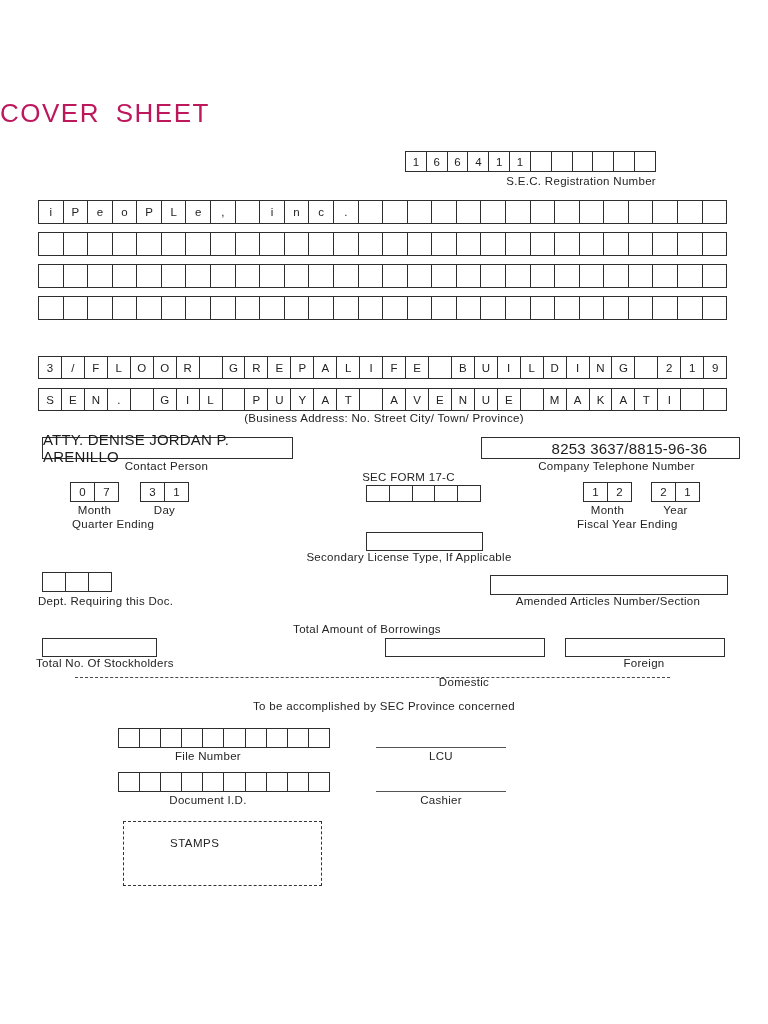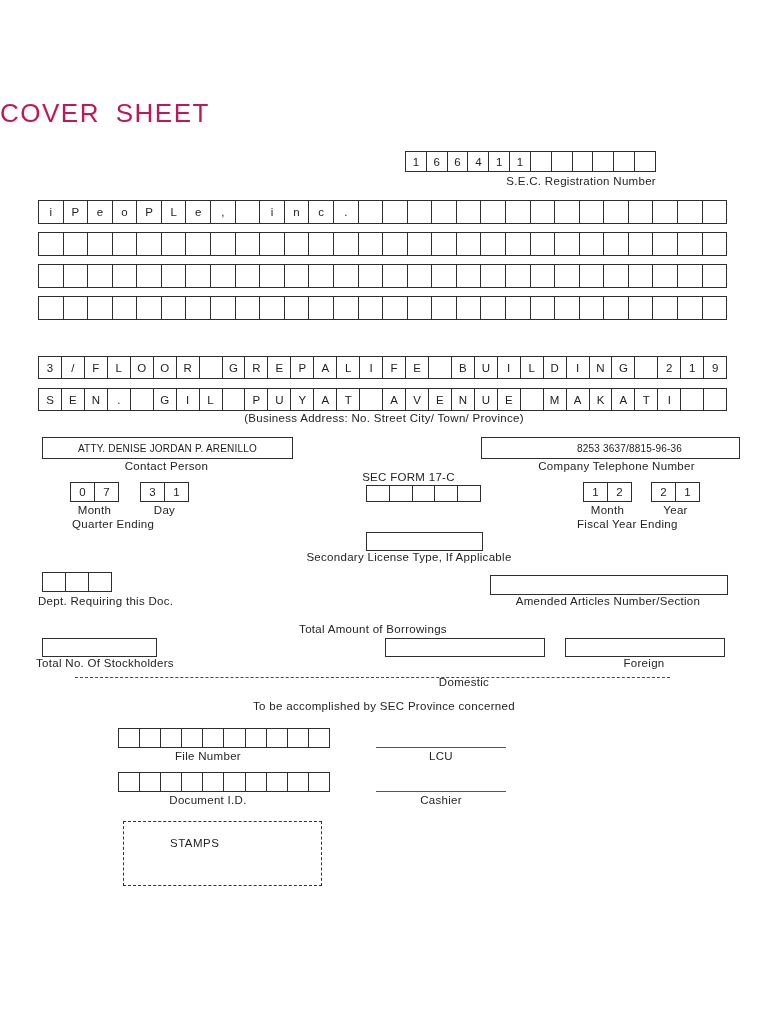--- a/index.html
+++ b/index.html
@@ -14,21 +14,21 @@
   .cellrow{position:absolute;display:flex;}
   .cell{
     flex:1 1 0;min-width:0;border:1px solid #2e2e2e;background:#fff;
     display:flex;align-items:center;justify-content:center;
     font-size:11.5px;color:#222;
   }
   .cell + .cell{margin-left:-1px;}
   .fbox{
     position:absolute;border:1.4px solid #2e2e2e;background:#fff;
     display:flex;align-items:center;justify-content:center;
-    font-size:10px;letter-spacing:0.2px;color:#1c1c1c;
+    font-size:15px;letter-spacing:0.2px;color:#1c1c1c;
   }
   .lbl{
     position:absolute;font-size:11.5px;letter-spacing:0.3px;color:#242424;
     white-space:nowrap;
   }
   .lbl.ctr{text-align:center;}
   .sigline{position:absolute;border-bottom:1.3px solid #555;}
   .dashline{position:absolute;border-top:1.5px dashed #4a4a4a;height:0;}
   .stamps{
     position:absolute;border:1.6px dashed #333;background:#fff;
@@ -289,21 +289,21 @@
 
   <div class="cellrow" style="left:42px;top:572px;width:70px;height:20px;">
       <span class="cell"></span>
       <span class="cell"></span>
       <span class="cell"></span>
     </div>
   <div class="lbl" style="left:38px;top:595px;">Dept. Requiring this Doc.</div>
   <div class="fbox" style="left:490px;top:575px;width:236px;height:18px;"></div>
   <div class="lbl ctr" style="left:478px;top:595px;width:260px;">Amended Articles Number/Section</div>
 
-  <div class="lbl ctr" style="left:253px;top:623px;width:240px;">Total Amount of Borrowings</div>
+  <div class="lbl ctr" style="left:247px;top:623px;width:240px;">Total Amount of Borrowings</div>
   <div class="fbox" style="left:42px;top:638px;width:113px;height:17px;"></div>
   <div class="lbl" style="left:36px;top:657px;">Total No. Of Stockholders</div>
   <div class="fbox" style="left:385px;top:638px;width:158px;height:17px;"></div>
   <div class="lbl ctr" style="left:385px;top:657px;width:158px;margin-top:19px;">Domestic</div>
   <div class="fbox" style="left:565px;top:638px;width:158px;height:17px;"></div>
   <div class="lbl ctr" style="left:565px;top:657px;width:158px;">Foreign</div>
 
   <div class="dashline" style="left:75px;top:677px;width:595px;"></div>
 
   <div class="lbl ctr" style="left:0;top:700px;width:768px;">To be accomplished by SEC Province concerned</div>

